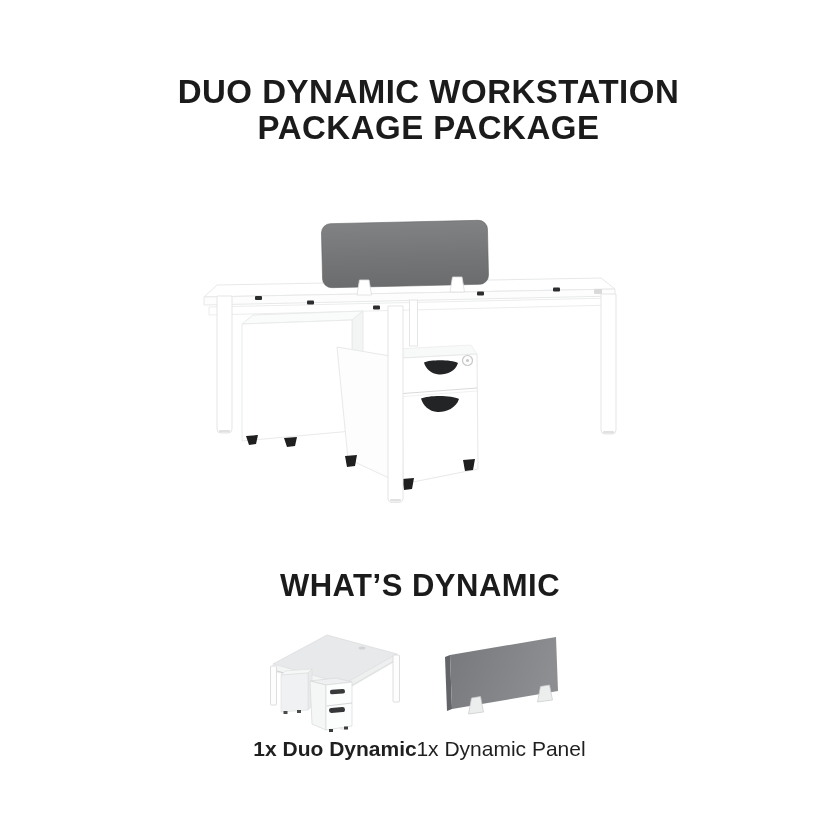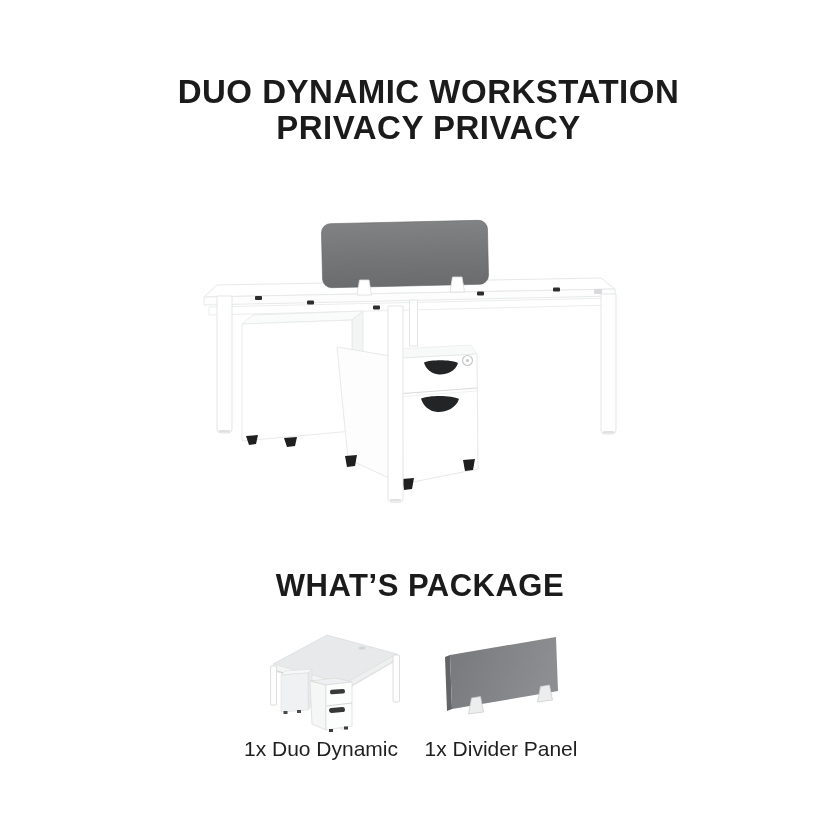--- a/index.html
+++ b/index.html
@@ -14,21 +14,21 @@
   }
   .page-title span{display:block;}
   .included-heading{
     position:absolute;left:0;right:0;top:569px;margin:0;text-align:center;
     font-weight:700;font-size:31px;line-height:34px;letter-spacing:.5px;color:#1b1b1b;
   }
   .caption{
     position:absolute;top:736px;text-align:center;color:#1f1f1f;
     font-size:21px;line-height:26px;font-weight:400;
   }
-  .caption-workstation{left:231px;width:180px;}
+  .caption-workstation{left:245px;width:180px;font-weight:bold;}
   .caption-divider{left:412px;width:178px;}
   .caption div{display:block;}
 </style>
 </head>
 <body>
 
 <div class="canvas">
 
   <svg class="art" viewBox="0 0 840 840" xmlns="http://www.w3.org/2000/svg">
     <defs>
@@ -147,26 +147,26 @@
     <g>
       <polygon points="445,657 450,655 452,709 447,711" fill="#626467"></polygon>
       <polygon points="450,655 556,637 558,691 452,709" fill="url(#thumbPanel)"></polygon>
       <polygon points="471.5,698 480.5,696.5 483.5,712 468.5,714" fill="#eceded" stroke="#c7c8c9" stroke-width="0.7"></polygon>
       <polygon points="540.5,686.5 549.5,685 552.5,700 537.5,702" fill="#eceded" stroke="#c7c8c9" stroke-width="0.7"></polygon>
     </g>
   </svg>
 
   <h1 class="page-title">
     <span>DUO DYNAMIC WORKSTATION</span>
-    <span>PRIVACY PRIVACY</span>
+    <span>PACKAGE PACKAGE</span>
   </h1>
 
-  <h2 class="included-heading">WHAT’S PACKAGE</h2>
+  <h2 class="included-heading">WHAT’S DYNAMIC</h2>
 
   <div class="caption caption-workstation">
     <div>1x Duo Dynamic</div>
   </div>
 
   <div class="caption caption-divider">
-    <div>1x Divider Panel</div>
+    <div>1x Dynamic Panel</div>
   </div>
 
 </div>
 
 </body></html>

